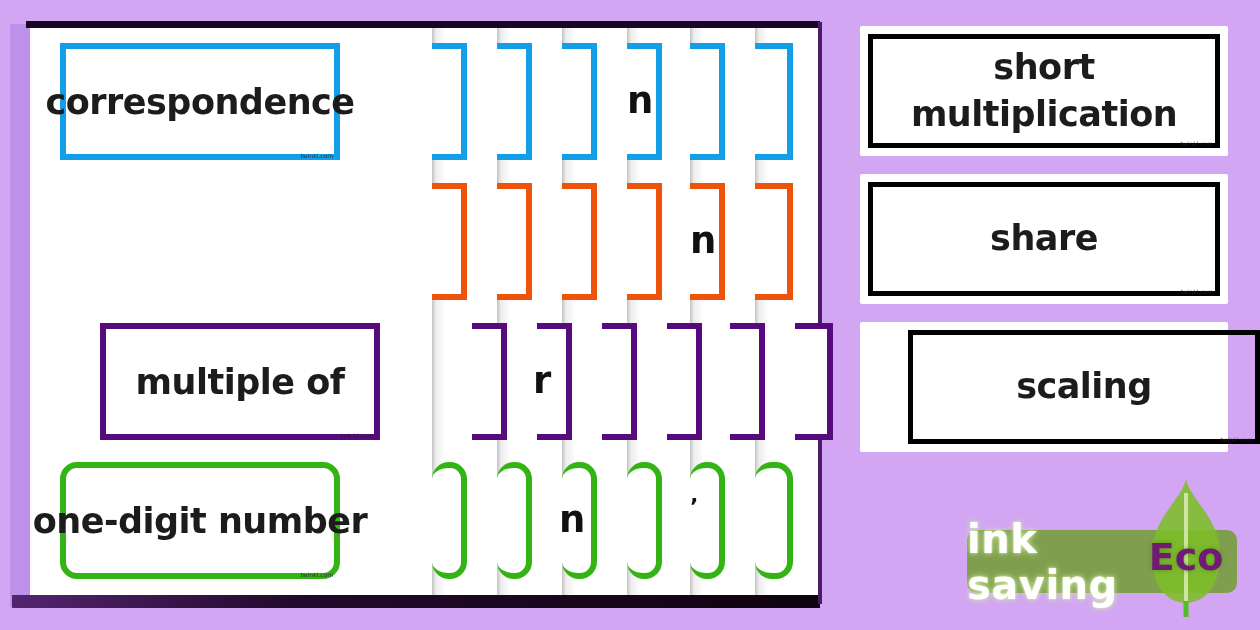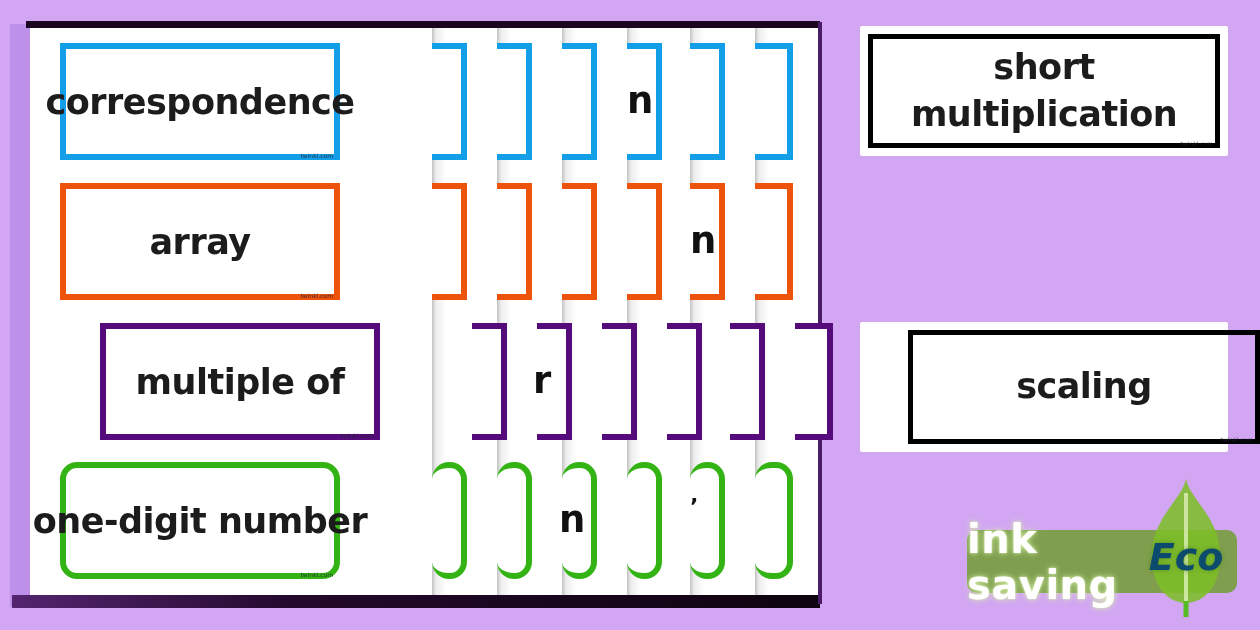--- a/index.html
+++ b/index.html
@@ -48,40 +48,36 @@
   .rcard-inner .wm{bottom:-4px;right:2px;}
 
   
   .ribbon{position:absolute;left:967px;top:530px;width:270px;height:63px;border-radius:10px;
           background:var(--ribbon,rgba(108,158,42,0.82));z-index:20;
           display:flex;align-items:center;justify-content:center;padding-right:42px;box-sizing:border-box;}
   .ribbon-label{color:#fff;font-size:40px;font-weight:600;letter-spacing:0.5px;
                 text-shadow:0 0 6px rgba(215,240,170,0.95),0 0 2px rgba(215,240,170,0.9);}
   .leaf-wrap{position:absolute;left:1144px;top:477px;width:84px;height:142px;z-index:21;}
   .eco-label{position:absolute;left:1146px;top:538px;width:80px;text-align:center;z-index:22;
-             color:#0c4a6e;font-size:38px;font-weight:700;line-height:1;
-             text-shadow:0 0 5px rgba(80,130,25,0.7);font-style:italic;}
+             color:#701a75;font-size:38px;font-weight:700;line-height:1;
+             text-shadow:0 0 5px rgba(80,130,25,0.7);}
 </style>
 </head>
 <body>
 
 <div class="scene">
 
   <div class="sh sh-left"></div>
   <div class="sh sh-top"></div>
   <div class="sh sh-bottom"></div>
   <div class="sh sh-right"></div>
 
   <div class="page front-page">
     <div class="card row0 c-blue">
       <span class="word">correspondence</span>
-      <span class="wm">twinkl.com</span>
-    </div>
-    <div class="card row1 c-orange">
-      <span class="word">array</span>
       <span class="wm">twinkl.com</span>
     </div>
     <div class="card row2 c-purple">
       <span class="word">multiple of</span>
       <span class="wm">twinkl.com</span>
     </div>
     <div class="card row3 c-green">
       <span class="word">one-digit number</span>
       <span class="wm">twinkl.com</span>
     </div>
@@ -133,20 +129,26 @@
     <div class="pcard wide row2 c-purple"></div>
     <div class="pcard wide row3 c-green"></div>
   </div>
 
   <div class="rcard" style="top:26px;">
     <div class="rcard-inner c-blue">
       <span class="rword">short multiplication</span>
       <span class="wm">twinkl.com</span>
     </div>
   </div>
+  <div class="rcard" style="top:174px;">
+    <div class="rcard-inner c-orange">
+      <span class="rword">share</span>
+      <span class="wm">twinkl.com</span>
+    </div>
+  </div>
   <div class="rcard" style="top:322px;">
     <div class="rcard-inner c-purple">
       <span class="rword">scaling</span>
       <span class="wm">twinkl.com</span>
     </div>
   </div>
 
   <div class="ribbon">
     <span class="ribbon-label">ink saving</span>
   </div>

